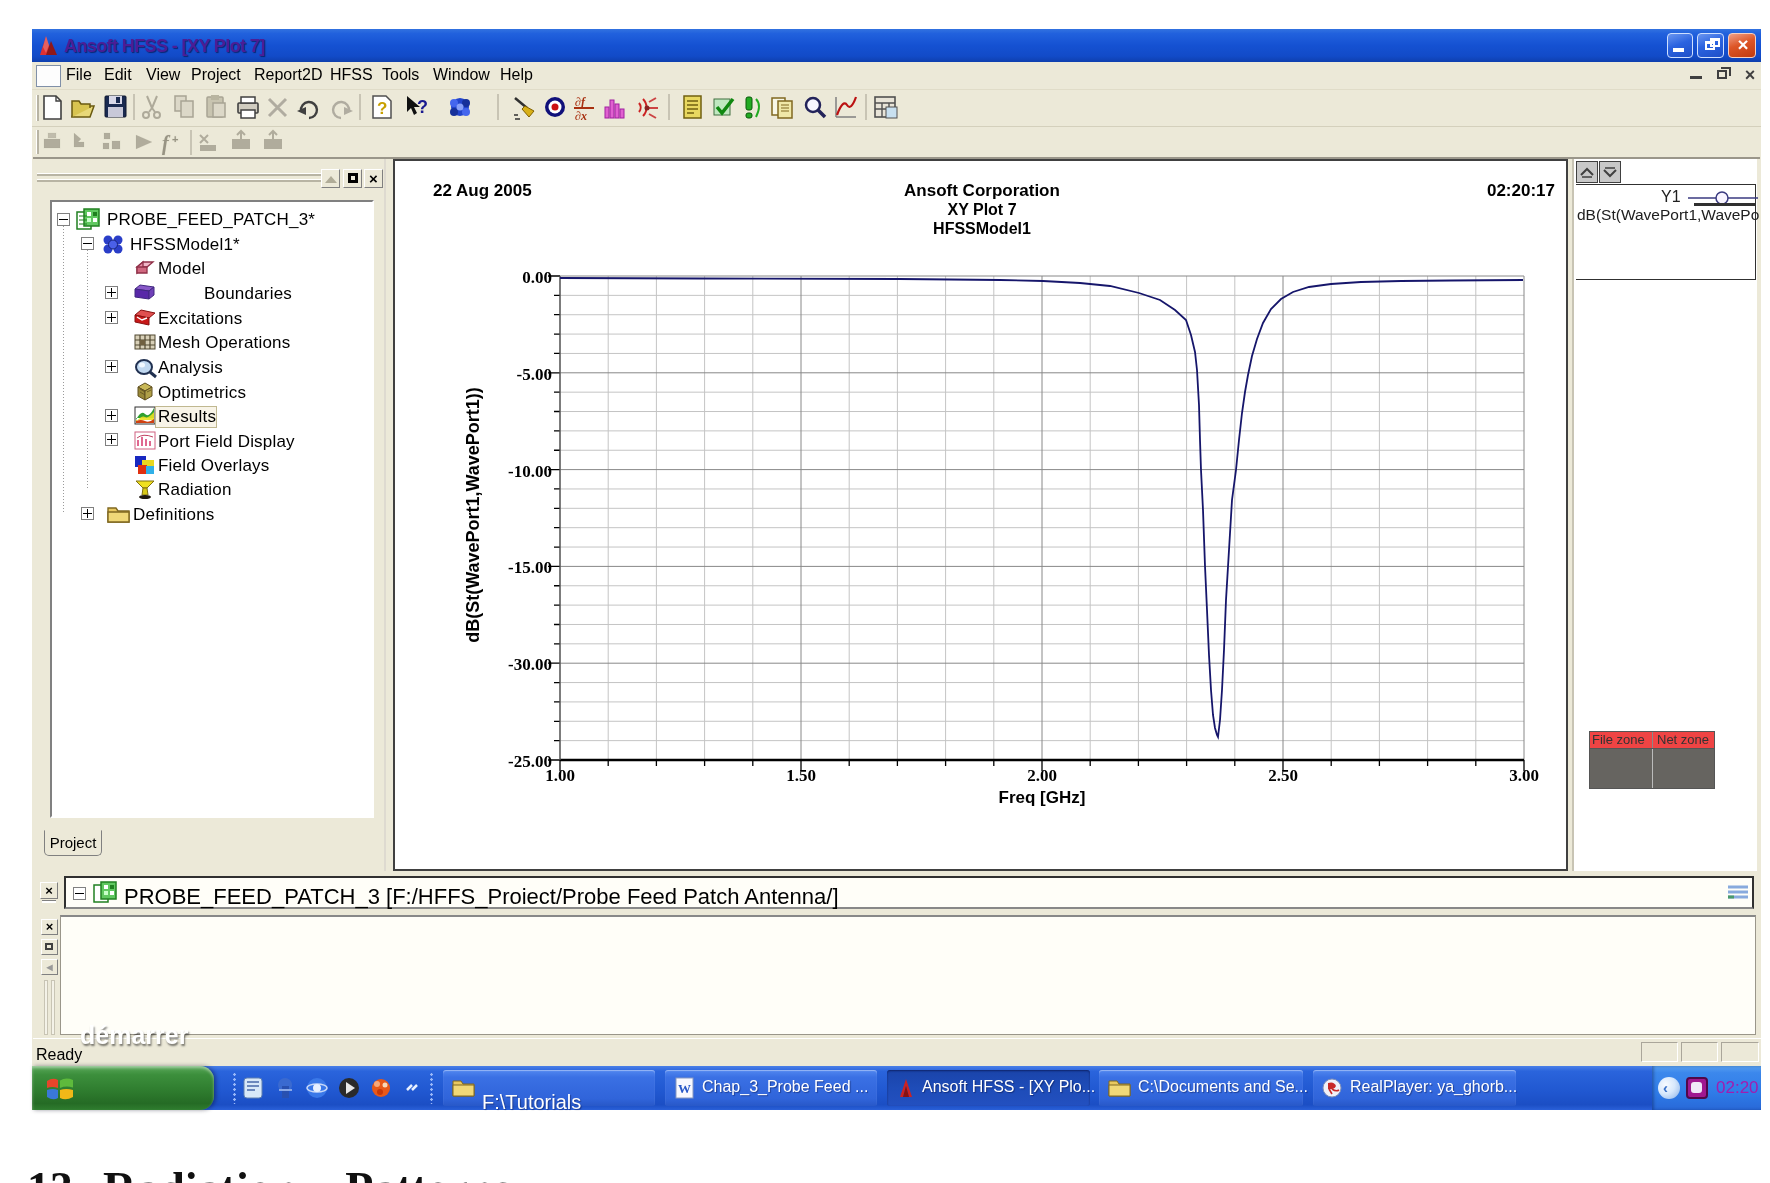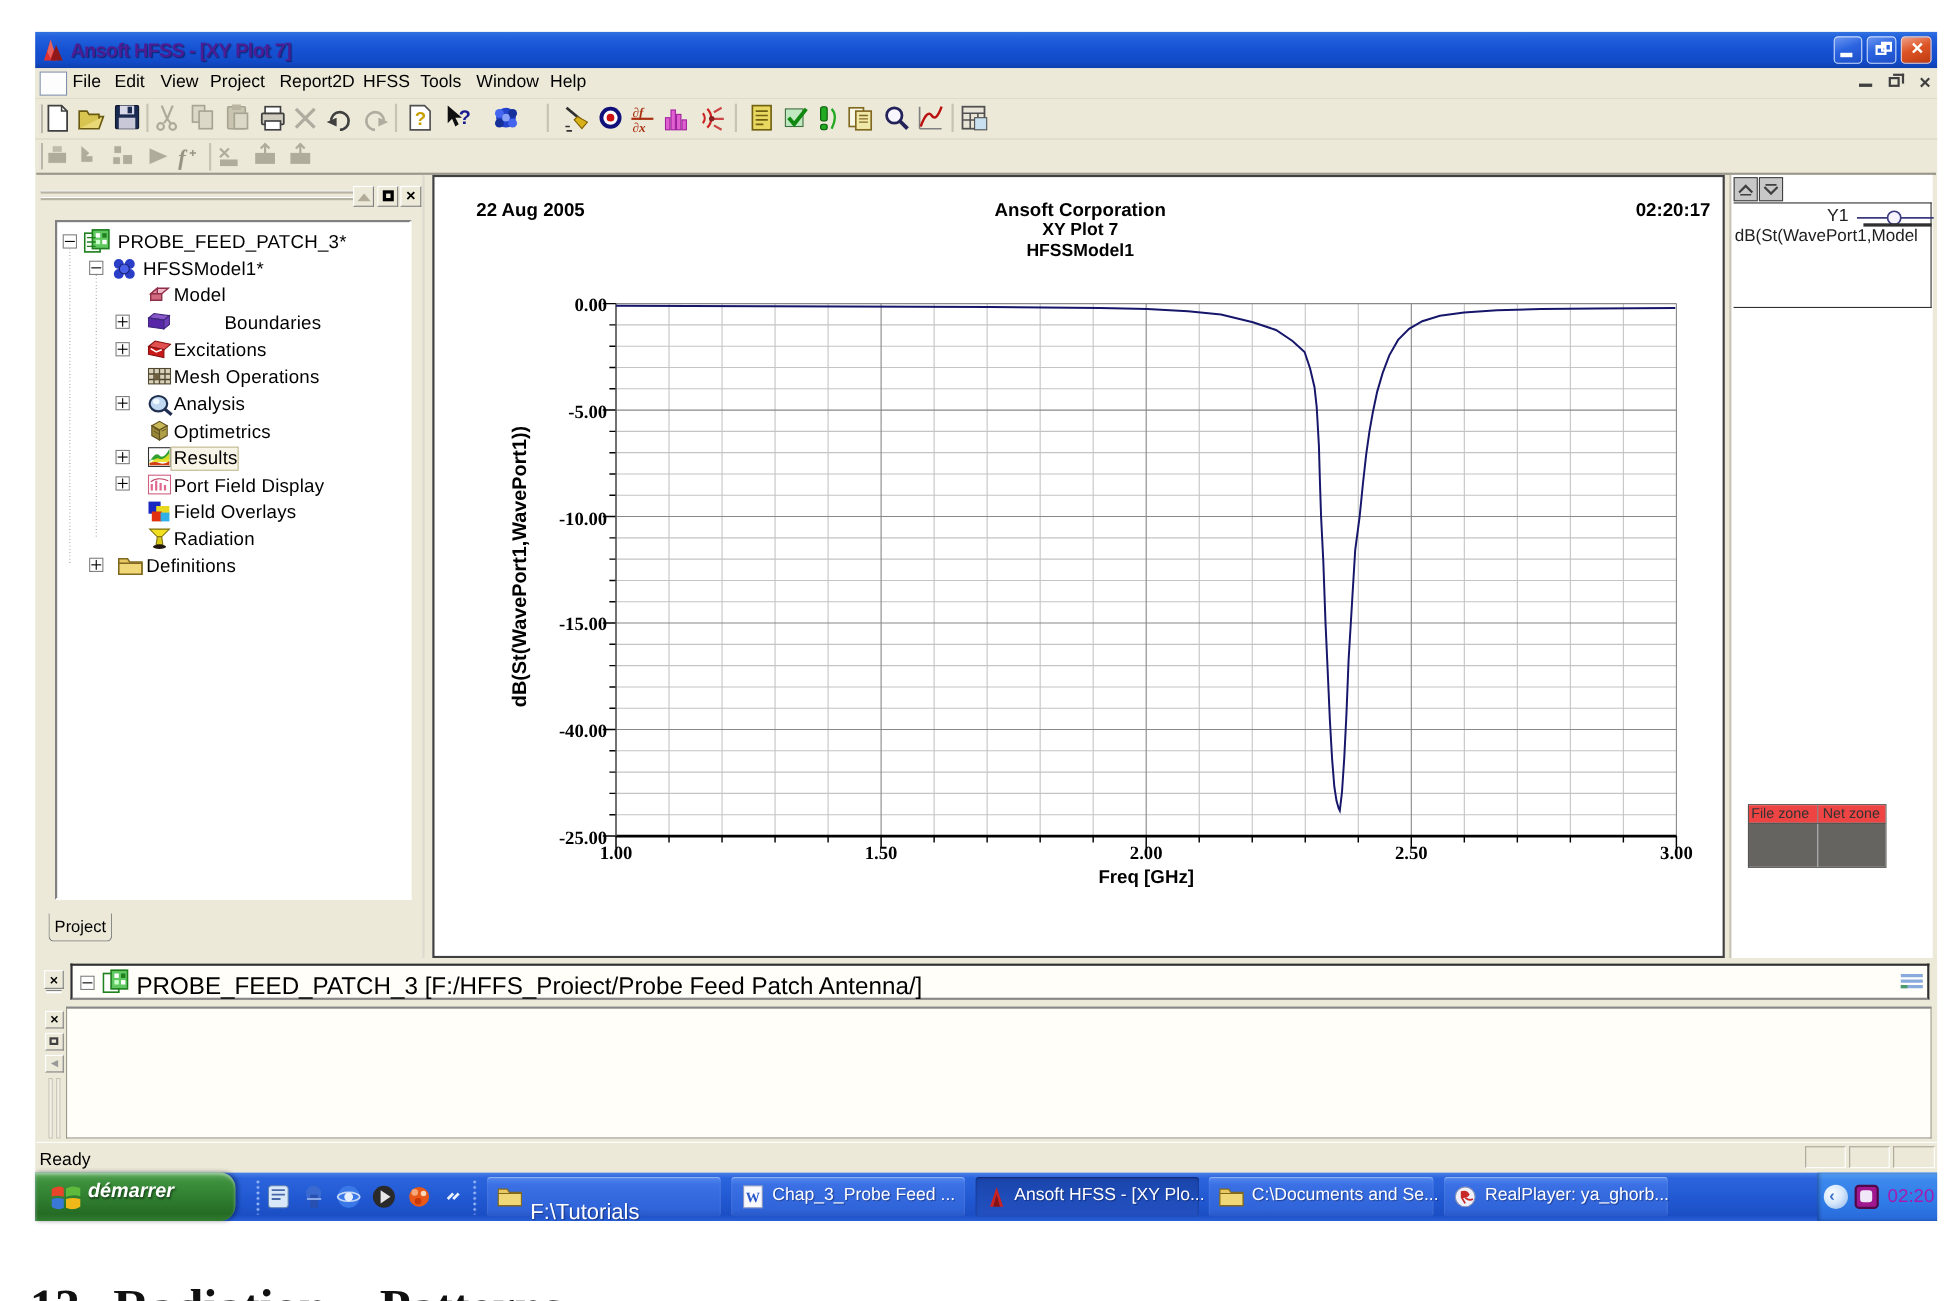--- a/index.html
+++ b/index.html
@@ -397,21 +397,21 @@
     1175,310 1186,320 1191,335 1195,352 1197,370 1199,405 1200,440 1201,470 1203,510
     1205,566 1207,610 1209,655 1211,690 1213,715 1215,728 1217,735 1218,737 1220,720
     1222,690 1224,650 1226,600 1229,550 1232,500 1236,470 1239,440 1242,413 1245,392
     1248,375 1252,356 1257,339 1263,323 1271,309 1281,299 1293,292 1309,287 1331,284
     1361,282 1401,281 1451,280.5 1523,280"></polyline>
 </svg>
 <div class="abs" style="left:455px; top:268px; width:97px; text-align:right; font-size:17px; font-weight:bold; font-family:'Liberation Serif',serif;">0.00</div>
 <div class="abs" style="left:455px; top:365px; width:97px; text-align:right; font-size:17px; font-weight:bold; font-family:'Liberation Serif',serif;">-5.00</div>
 <div class="abs" style="left:455px; top:462px; width:97px; text-align:right; font-size:17px; font-weight:bold; font-family:'Liberation Serif',serif;">-10.00</div>
 <div class="abs" style="left:455px; top:558px; width:97px; text-align:right; font-size:17px; font-weight:bold; font-family:'Liberation Serif',serif;">-15.00</div>
-<div class="abs" style="left:455px; top:655px; width:97px; text-align:right; font-size:17px; font-weight:bold; font-family:'Liberation Serif',serif;">-40.00</div>
+<div class="abs" style="left:455px; top:655px; width:97px; text-align:right; font-size:17px; font-weight:bold; font-family:'Liberation Serif',serif;">-30.00</div>
 <div class="abs" style="left:455px; top:752px; width:97px; text-align:right; font-size:17px; font-weight:bold; font-family:'Liberation Serif',serif;">-25.00</div>
 <div class="abs" style="left:530px; top:766px; width:60px; text-align:center; font-size:17px; font-weight:bold; font-family:'Liberation Serif',serif;">1.00</div>
 <div class="abs" style="left:771px; top:766px; width:60px; text-align:center; font-size:17px; font-weight:bold; font-family:'Liberation Serif',serif;">1.50</div>
 <div class="abs" style="left:1012px; top:766px; width:60px; text-align:center; font-size:17px; font-weight:bold; font-family:'Liberation Serif',serif;">2.00</div>
 <div class="abs" style="left:1253px; top:766px; width:60px; text-align:center; font-size:17px; font-weight:bold; font-family:'Liberation Serif',serif;">2.50</div>
 <div class="abs" style="left:1494px; top:766px; width:60px; text-align:center; font-size:17px; font-weight:bold; font-family:'Liberation Serif',serif;">3.00</div>
 <div class="abs" style="left:992px; top:788px; width:100px; text-align:center; font-size:17px; font-weight:bold;">Freq [GHz]</div>
 <div class="abs" style="left:484px; top:515px; font-size:16px; font-weight:bold; white-space:nowrap; transform:rotate(-90deg) translate(50%,0); transform-origin:0 0;"></div>
 <div class="abs" style="left:473px; top:515px; width:0; height:0;">
   <div style="position:absolute; transform:translate(-50%,-50%) rotate(-90deg); white-space:nowrap; font-size:18px; font-weight:bold;">dB(St(WavePort1,WavePort1))</div>
@@ -431,21 +431,21 @@
       <path d="M3,3 h10" stroke="#404040" stroke-width="1.5"></path>
     </svg>
 </div>
 <div class="abs" style="left:1576px; top:184px; width:180px; height:96px; background:#fff; border:1px solid #303030; border-left:none;"></div>
 <div class="abs" style="left:1661px; top:188px; font-size:16px; color:#202020;">Y1</div>
 <svg class="abs" style="left:1688px; top:190px;" width="70" height="16" viewBox="0 0 70 16">
   <path d="M0,8 H70" stroke="#3a3a80" stroke-width="1.5"></path>
   <circle cx="34" cy="8" r="6" fill="#f8f4ff" stroke="#3a3a80" stroke-width="1.5"></circle>
 </svg>
 <div class="abs" style="left:1694px; top:203px; width:62px; height:3px; background:#303030;"></div>
-<div class="abs" style="left:1577px; top:206px; font-size:15.5px; color:#202020; white-space:nowrap;">dB(St(WavePort1,Model</div>
+<div class="abs" style="left:1577px; top:206px; font-size:15.5px; color:#202020; white-space:nowrap;">dB(St(WavePort1,WavePo</div>
 
 <div class="abs" style="left:1589px; top:731px; width:126px; height:58px; border:1px solid #555;">
   <div style="height:16px; background:#ef4444; display:flex; font-size:13px; color:#333;">
     <div style="width:63px; border-right:1px solid #888; padding-left:2px;">File zone</div>
     <div style="padding-left:4px;">Net zone</div>
   </div>
   <div style="height:40px; background:#666460; border-top:1px solid #555; display:flex;">
     <div style="width:63px; border-right:1px solid #bbb;"></div>
   </div>
 </div>
@@ -490,21 +490,21 @@
 
 <div class="abs" style="left:32px; top:1066px; width:182px; height:44px; border-radius:0 14px 14px 0;
   background:linear-gradient(180deg,#5aa85a 0%,#3c8f3c 20%,#2f7d2f 55%,#256b25 85%,#2f7d2f 100%);
   box-shadow:inset 0 2px 3px rgba(255,255,255,0.45), 2px 0 4px rgba(0,0,30,0.4);"></div>
 <svg class="abs" style="left:45px; top:1074px;" width="30" height="29" viewBox="0 0 30 29">
   <path d="M2,7 Q8,3 13,6 L13,14 Q7,12 2,14 Z" fill="#e8452a"></path>
   <path d="M15,6.5 Q21,3 28,6 L28,13.5 Q21,11.5 15,14 Z" fill="#5eba3c"></path>
   <path d="M2,16 Q8,14 13,16 L13,24 Q8,27 2,23 Z" fill="#3a78d8"></path>
   <path d="M15,16 Q21,14 28,16 L28,23 Q21,27 15,24 Z" fill="#f0b818"></path>
 </svg>
-<div class="abs" style="left:80px; top:1072px; font-size:18px; font-weight:bold; font-style:italic; color:#fff; text-shadow:1px 2px 2px rgba(0,0,0,0.5);">démarrer</div>
+<div class="abs" style="left:80px; top:1021px; font-size:25px; font-weight:bold; color:#fff; text-shadow:1px 2px 2px rgba(0,0,0,0.5);">démarrer</div>
 
 <div class="abs" style="left:233px; top:1072px; width:3px; height:32px; background-image:radial-gradient(circle, #9ab8f8 1px, transparent 1.5px); background-size:3px 5px;"></div>
 <svg class="abs" style="left:243px; top:1076px;" width="190" height="26" viewBox="0 0 190 26">
   <g>
     <rect x="1" y="2" width="18" height="20" rx="3" fill="#d8e8f8" stroke="#6080b0"></rect>
     <path d="M4,6 h12 M4,10 h12 M4,14 h8" stroke="#4868a8" stroke-width="1.6"></path>
   </g>
   <g transform="translate(33,0)">
     <path d="M9,2 a7,7 0 1 0 0.1,0" fill="#3a6ad0"></path>
     <rect x="6" y="10" width="7" height="12" fill="#2850b0"></rect>

